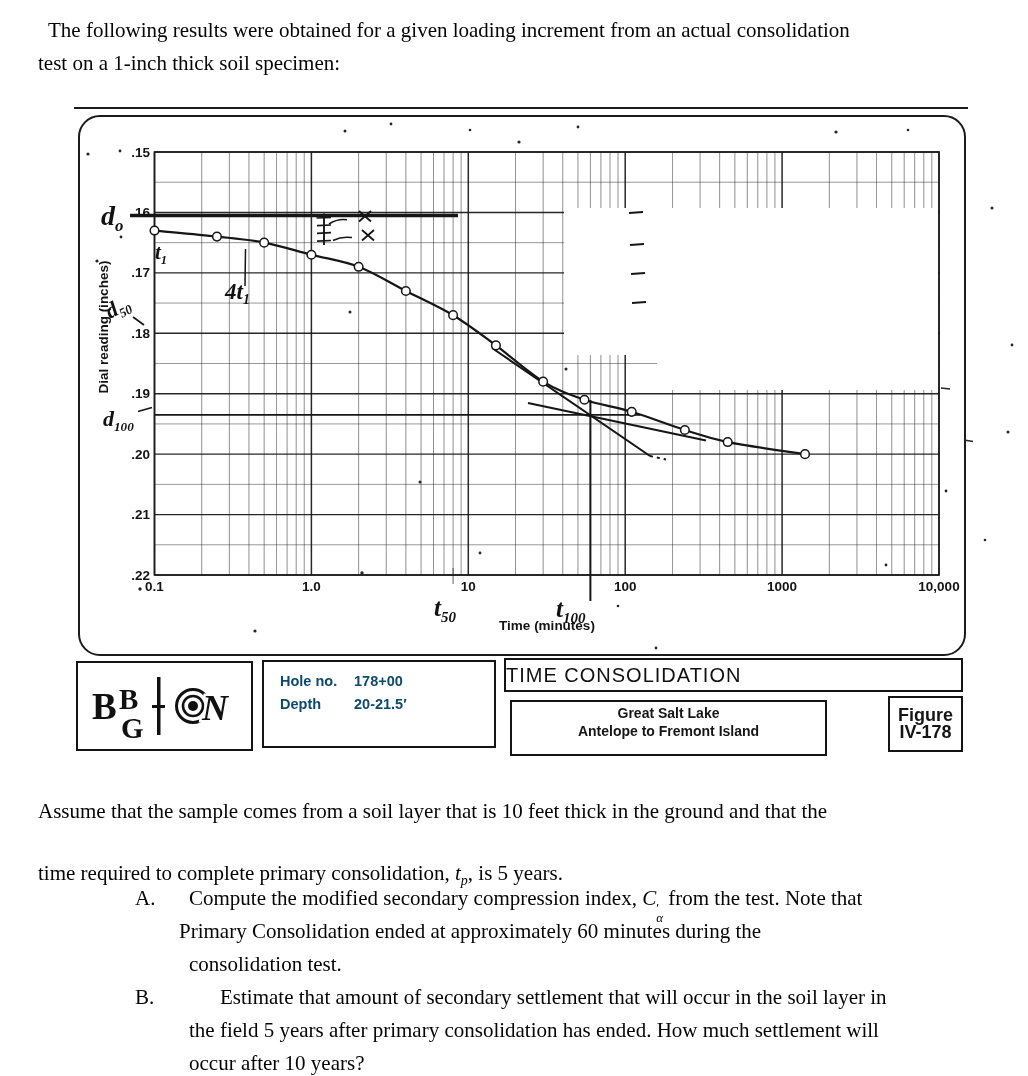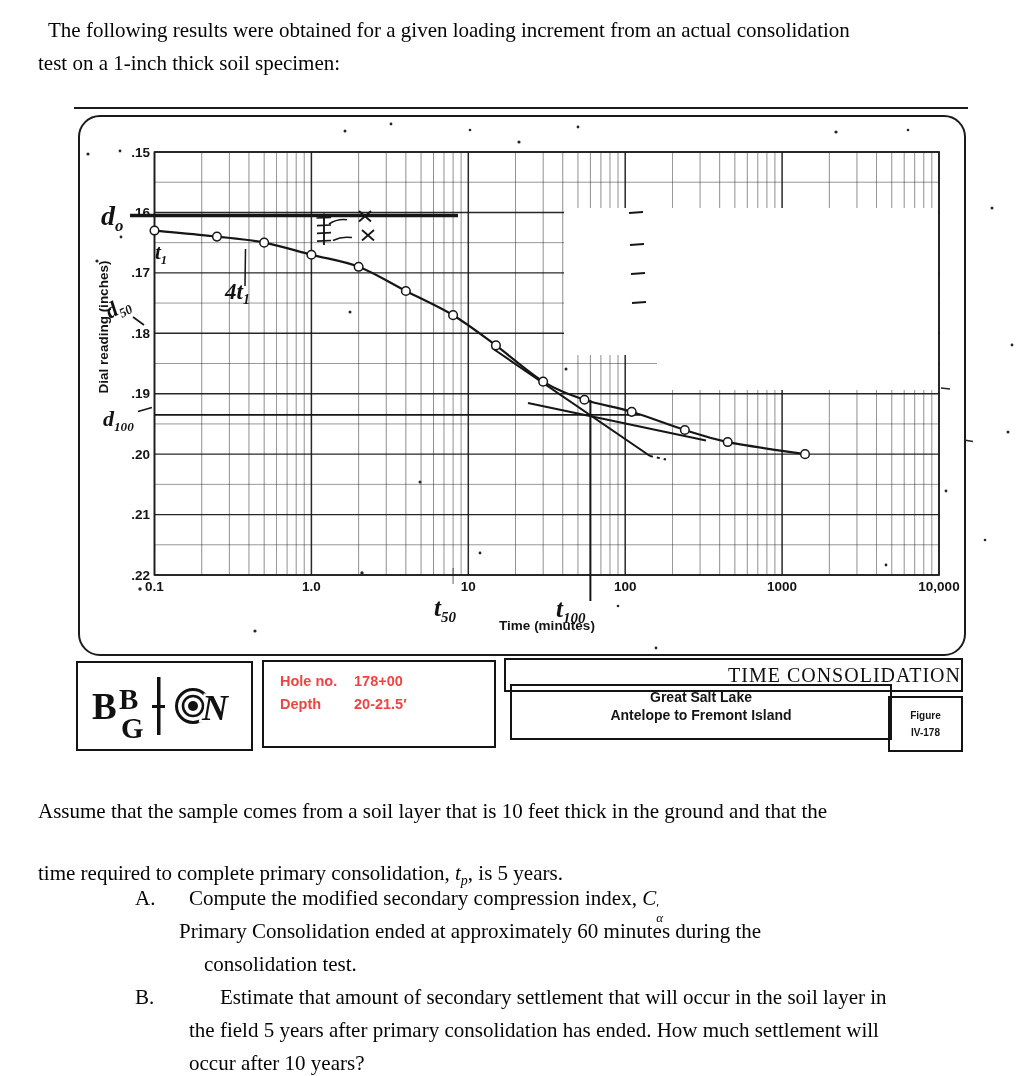--- a/index.html
+++ b/index.html
@@ -4,27 +4,27 @@
 <style>
   html,body{margin:0;padding:0;}
   body{width:1028px;height:1076px;background:#ffffff;position:relative;
        font-family:"Liberation Serif",serif;color:#0b0b0b;overflow:hidden;}
   .abs{position:absolute;}
   .body-text{font-size:21px;line-height:33px;white-space:nowrap;color:#050505;}
   .rule{background:#1c1c1c;}
   .fig-border{border:2px solid #1b1b1b;border-radius:22px;}
   .tb-box{border:2.5px solid #141414;box-sizing:border-box;background:#fff0;}
   .data-row{display:flex;font-family:"Liberation Sans",sans-serif;
-            font-weight:700;font-size:14.5px;color:#ef4444;}
+            font-weight:700;font-size:14.5px;color:#0c4a6e;}
   .data-row .lab{width:74px;}
-  .tb-title{font-family:Liberation Serif, serif;font-size:20px;font-weight:500;
-            letter-spacing:1px;text-align:right;color:#111;}
+  .tb-title{font-family:Liberation Sans, sans-serif;font-size:20px;font-weight:500;
+            letter-spacing:1px;text-align:left;color:#111;}
   .tb-proj{font-family:"Liberation Sans",sans-serif;font-size:14px;font-weight:700;
            line-height:17.5px;text-align:center;color:#151515;}
-  .tb-fig{font-family:"Liberation Sans",sans-serif;font-size:10px;font-weight:700;
+  .tb-fig{font-family:"Liberation Sans",sans-serif;font-size:18px;font-weight:700;
           line-height:17px;text-align:center;color:#151515;}
   .item-label{font-size:21px;}
   .supsub{display:inline-flex;flex-direction:column;align-items:flex-start;
           font-size:13px;line-height:10px;vertical-align:-7px;font-style:italic;}
   .supsub .p{font-style:normal;}
   i.v{font-style:italic;}
   sub.v{font-style:italic;font-size:14px;}
 </style>
 </head>
 <body>
@@ -253,41 +253,41 @@
   <div class="data-row" style="margin-bottom:17px;">
     <span class="lab">Depth</span>
     <span>20-21.5′</span>
   </div>
 </div>
 
 <div class="abs tb-box tb-title" style="left:504px;top:658px;width:459px;height:34px;line-height:31px;">
   <span>TIME CONSOLIDATION</span>
 </div>
 
-<div class="abs tb-box tb-proj" style="left:510px;top:684px;width:382px;height:56px;padding-top:3px;">
+<div class="abs tb-box tb-proj" style="left:510px;top:700px;width:317px;height:56px;padding-top:3px;">
   <div>Great Salt Lake</div>
   <div>Antelope to Fremont Island</div>
 </div>
 
 <div class="abs tb-box tb-fig" style="left:888px;top:696px;width:75px;height:56px;padding-top:9px;">
   <div>Figure</div>
   <div>IV-178</div>
 </div>
 
 <div class="abs body-text" style="left:38px;top:795px;">Assume that the sample comes from a soil layer that is 10 feet thick in the ground and that the</div>
 <div class="abs body-text" style="left:38px;top:828px;margin-top:29px;">
   <span>time required to complete primary consolidation, </span><i class="v">t</i><sub class="v">p</sub><span>, is 5 years.</span>
 </div>
 
 <div class="abs body-text item-label" style="left:135px;top:882px;">A.</div>
 <div class="abs body-text" style="left:189px;top:882px;text-align:center;">
   <span>Compute the modified secondary compression index, </span><i class="v">C</i><span class="supsub">
       <span class="p">′</span>
       <span>α</span>
-    </span>
+    </span><span> from the test. Note that</span>
 </div>
 <div class="abs body-text" style="left:179px;top:915px;">Primary Consolidation ended at approximately 60 minutes during the</div>
-<div class="abs body-text" style="left:204px;top:948px;font-family:Liberation Serif, serif;">consolidation test.</div>
+<div class="abs body-text" style="left:189px;top:948px;font-family:Liberation Serif, serif;">consolidation test.</div>
 
 <div class="abs body-text item-label" style="left:135px;top:981px;">B.</div>
 <div class="abs body-text" style="left:187px;top:981px;margin-left:33px;">Estimate that amount of secondary settlement that will occur in the soil layer in</div>
 <div class="abs body-text" style="left:189px;top:1014px;">the field 5 years after primary consolidation has ended. How much settlement will</div>
 <div class="abs body-text" style="left:189px;top:1047px;">occur after 10 years?</div>
 
 </body></html>

